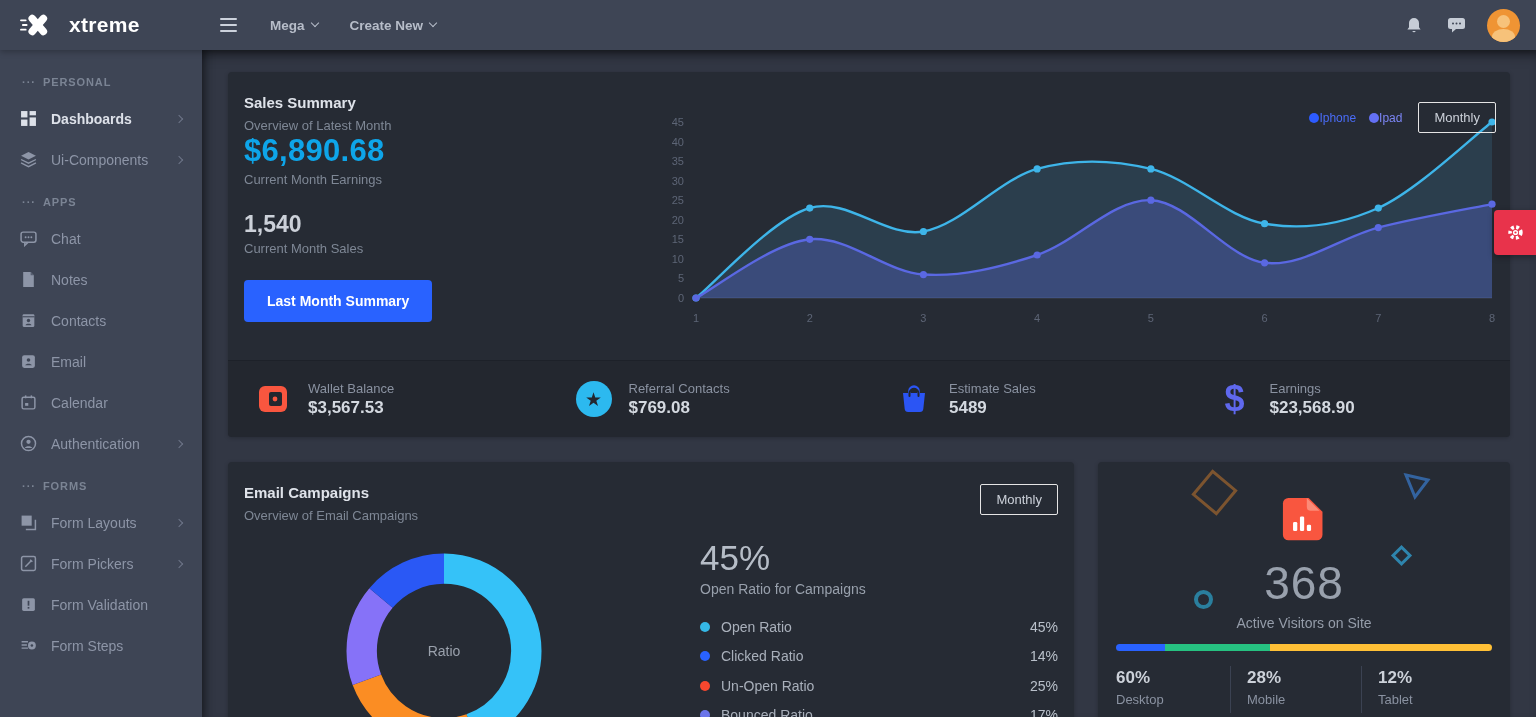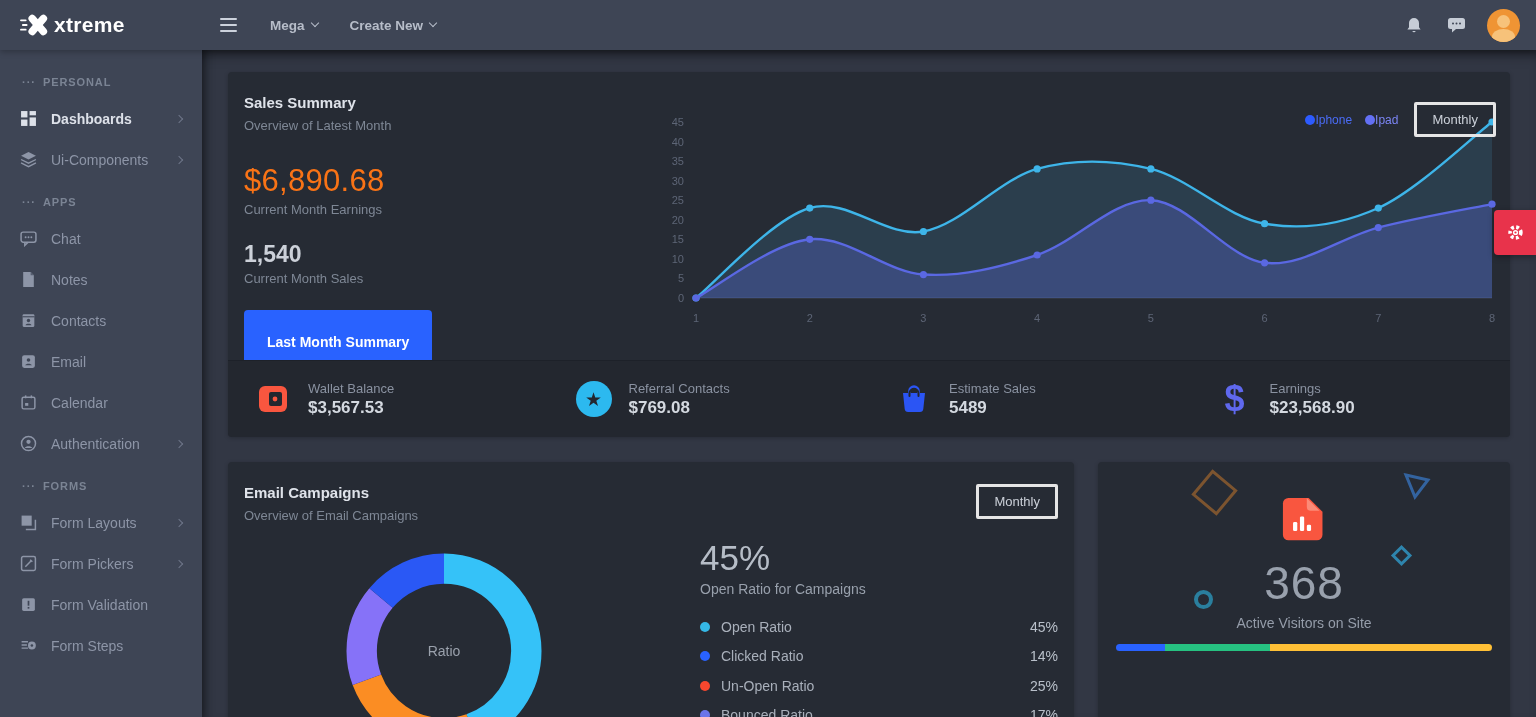--- a/index.html
+++ b/index.html
@@ -2,21 +2,21 @@
 <html><head>
 <meta charset="utf-8">
 <style>
   * { margin:0; padding:0; box-sizing:border-box; }
   html,body { background:#2f3440; font-family:"Liberation Sans", sans-serif; }
   .app { position:relative; width:1536px; height:717px; overflow:hidden; background:#323744; }
 
   
   .header { position:absolute; top:0; left:0; right:0; height:50px; background:#3e4555; z-index:40;
             display:flex; align-items:center; box-shadow:0 2px 6px rgba(0,0,0,.25); }
-  .logo { width:202px; display:flex; align-items:center; gap:4px; padding-left:20px; }
+  .logo { width:202px; display:flex; align-items:center; gap:19px; padding-left:20px; }
   .brand-name { color:#ffffff; font-size:21px; font-weight:700; letter-spacing:.3px; }
   .hnav { display:flex; align-items:center; }
   .hamburger { width:40px; height:40px; display:flex; flex-direction:column; justify-content:center; gap:4px; align-items:center; cursor:pointer; margin:0 6px; }
   .hamburger span { width:17px; height:2px; background:#ccd2dc; border-radius:1px; }
   .hnav-item { color:#b7bdc9; font-size:13.5px; font-weight:600; padding:0 16px; display:flex; align-items:center; gap:7px; height:50px; cursor:pointer; }
   .caret { width:6px; height:6px; border-right:1.7px solid #b7bdc9; border-bottom:1.7px solid #b7bdc9; transform:rotate(45deg); margin-top:-4px; }
   .header-right { margin-left:auto; display:flex; align-items:center; gap:4px; padding-right:16px; }
   .hicon-btn { width:38px; height:40px; display:flex; align-items:center; justify-content:center; cursor:pointer; }
   .avatar { width:33px; height:33px; border-radius:50%; background:#ef9434; position:relative; overflow:hidden; margin-left:8px; cursor:pointer; }
   .avatar::before { content:""; position:absolute; left:10px; top:6px; width:13px; height:13px; border-radius:50%; background:#f7c27a; }
@@ -31,30 +31,30 @@
   .side-item.active { color:#dde1e9; font-weight:600; }
   .icn { width:17px; height:17px; flex:none; }
   .chev-r { width:6px; height:6px; border-right:1.6px solid #6e7689; border-bottom:1.6px solid #6e7689; transform:rotate(-45deg); margin-left:auto; }
 
   
   .content { position:absolute; left:202px; top:50px; right:0; bottom:0; background:#323744; padding:22px 26px;
              box-shadow: inset 0 12px 14px -9px rgba(0,0,0,.55), inset 10px 0 12px -9px rgba(0,0,0,.4); }
   .card { background:#262b34; border-radius:4px; box-shadow:0 1px 4px rgba(0,0,0,.22); }
   .card-title { color:#dfe3ea; font-size:15px; font-weight:600; }
   .card-sub { color:#7e8795; font-size:13px; margin-top:7px; }
-  .pill-btn { background:transparent; border:3px solid #e5e5e5; color:#ccd1d9; font-size:13px; padding:7px 15px; border-radius:2px; cursor:pointer; font-family:inherit; }
+  .pill-btn { background:transparent; border:1px solid #e5e5e5; color:#ccd1d9; font-size:13px; padding:7px 15px; border-radius:2px; cursor:pointer; font-family:inherit; }
 
   
   .sales-card { position:relative; height:365px; margin-bottom:25px; }
   .sales-body { display:flex; padding:22px 16px; height:288px; }
   .sales-left { width:424px; flex:none; }
-  .big-earnings { color:#f97316; font-size:31px; font-weight:400; margin-top:30px; letter-spacing:.3px; }
+  .big-earnings { color:#0ea5e9; font-size:31px; font-weight:700; letter-spacing:.3px; }
   .big-sales { color:#ccd1d9; font-size:23px; font-weight:600; margin-top:24px; }
   .muted { color:#7e8795; font-size:13px; margin-top:3px; }
-  .primary-btn { margin-top:24px; background:#2962ff; border:none; color:#fff; font-size:14px; font-weight:600; padding:24px 23px; border-radius:4px; cursor:pointer; font-family:inherit; }
+  .primary-btn { margin-top:24px; background:#2962ff; border:none; color:#fff; font-size:14px; font-weight:600; padding:13px 23px; border-radius:4px; cursor:pointer; font-family:inherit; }
   .sales-right { position:relative; flex:1; margin-right:-4px; }
   .sales-controls { position:absolute; top:30px; right:14px; display:flex; align-items:center; gap:16px; z-index:5; }
   .legend { display:flex; align-items:center; gap:13px; }
   .legend-item { display:flex; align-items:center; font-size:12px; cursor:pointer; }
   .legend-item .dot { width:10px; height:10px; border-radius:50%; }
   .legend-item:nth-child(1) .lab { color:#4a6cf7; }
   .legend-item:nth-child(2) .lab { color:#7b85f4; }
   .sales-chart-wrap { position:absolute; right:-6px; bottom:2px; }
   .tick { fill:#5d6576; font-size:11px; font-family:"Liberation Sans", sans-serif; }
 
@@ -472,20 +472,34 @@
             </g>
           </svg>
         </span>
         <div class="v-count">368</div>
         <div class="v-label">Active Visitors on Site</div>
         <div class="v-bar" id="visitors-bar">
             <span style="width: 13%; background: rgb(41, 98, 255);"></span>
             <span style="width: 28%; background: rgb(38, 194, 129);"></span>
             <span style="width: 59%; background: rgb(255, 192, 54);"></span>
           </div>
+        <div class="v-stats">
+          <div class="v-col">
+            <div class="v-val">60%</div>
+            <div class="v-sub">Desktop</div>
+          </div>
+          <div class="v-col">
+            <div class="v-val">28%</div>
+            <div class="v-sub">Mobile</div>
+          </div>
+          <div class="v-col">
+            <div class="v-val">12%</div>
+            <div class="v-sub">Tablet</div>
+          </div>
+        </div>
       </div>
     </div>
   </div>
 
   <div class="settings-btn">
     <svg width="19" height="19" viewBox="0 0 19 19">
       <circle cx="9.5" cy="9.5" r="5.4" fill="none" stroke="#ffffff" stroke-width="3.6" stroke-dasharray="2.8 2.3"></circle>
       <circle cx="9.5" cy="9.5" r="2.6" fill="#ffffff"></circle>
       <circle cx="9.5" cy="9.5" r="1.1" fill="#e8334b"></circle>
     </svg>

